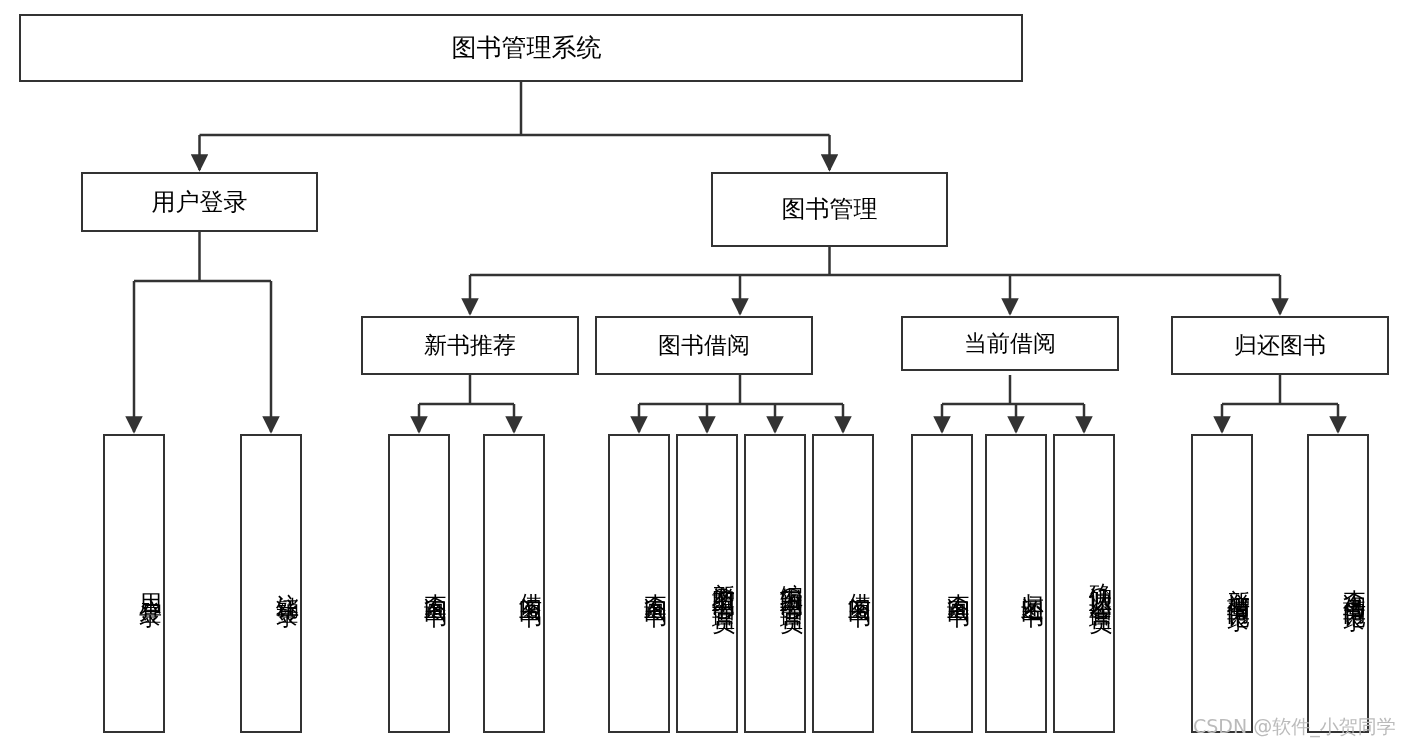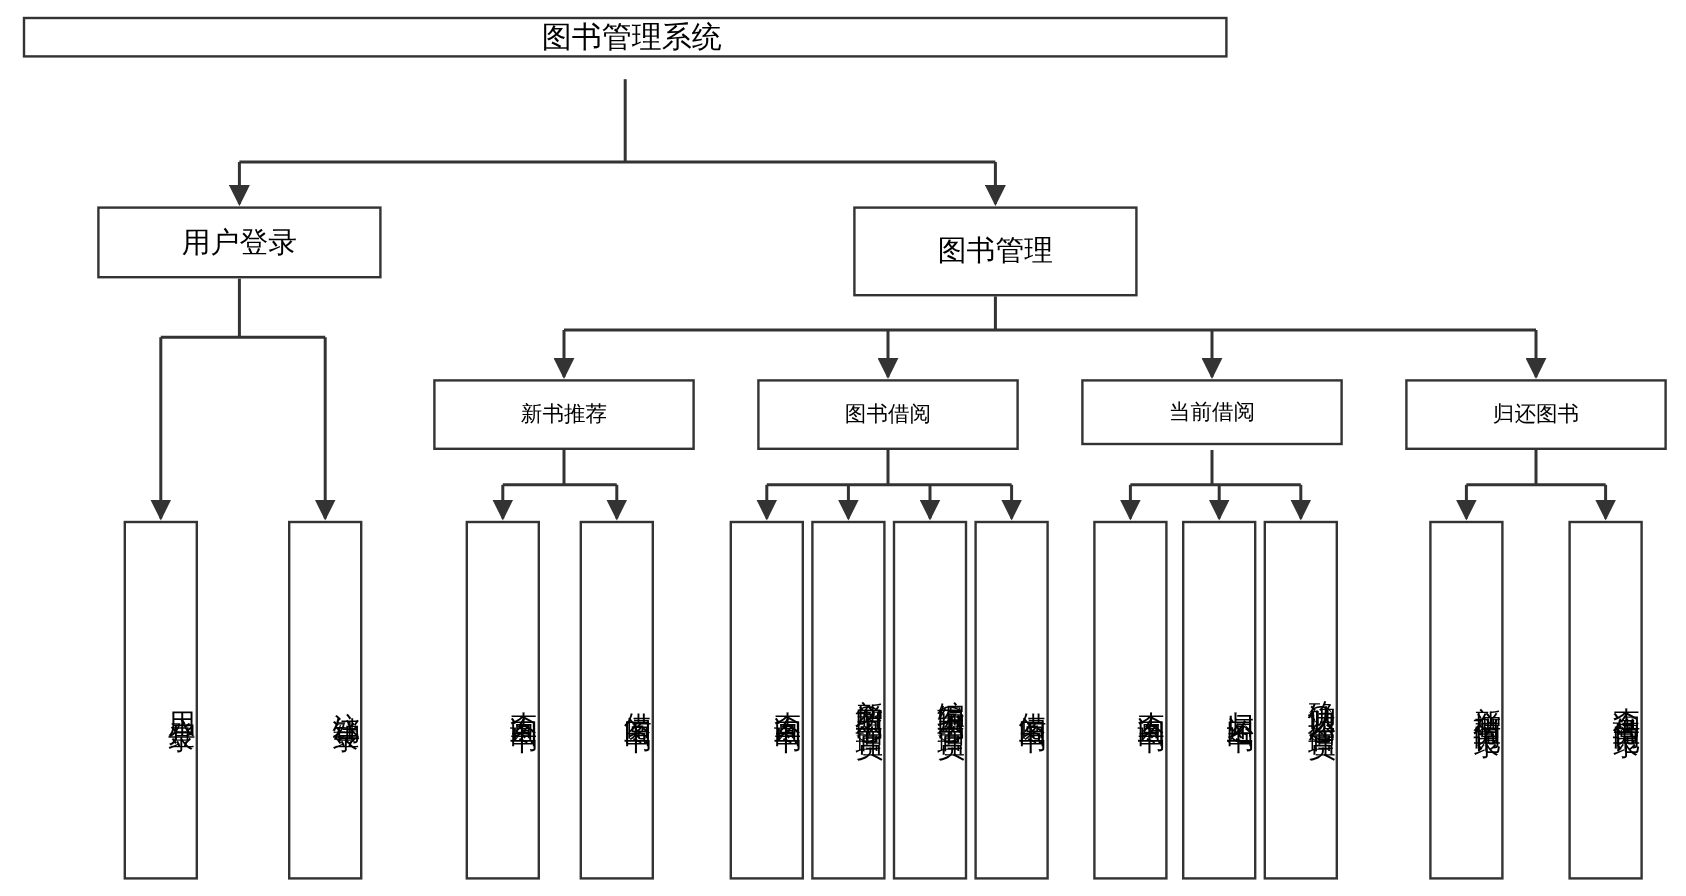--- a/index.html
+++ b/index.html
@@ -47,21 +47,21 @@
     text-orientation: upright;
     letter-spacing: 0.18em;
     line-height: 1.1;
     padding-top: 8px;
     padding-bottom: 8px;
     align-items: flex-start;
     justify-content: center;
   }
   .node-root   { font-size: 25px; }
   .node-l2     { font-size: 24px; }
-  .node-l3     { font-size: 18px; }
+  .node-l3     { font-size: 23px; }
   .node-leaf   { font-size: 23px; }
   .watermark {
     position: absolute;
     color: #bbbbbb;
     font-size: 19px;
     white-space: nowrap;
     z-index: 5;
     font-family: "DejaVu Sans", "Liberation Sans", sans-serif;
   }
 </style>
@@ -107,35 +107,36 @@
         <line x1="1016" y1="404" x2="1016" y2="432" stroke="#333333" stroke-width="2.5" marker-end="url(#arrow)"></line>
         <line x1="1084" y1="404" x2="1084" y2="432" stroke="#333333" stroke-width="2.5" marker-end="url(#arrow)"></line>
         <line x1="1280" y1="375" x2="1280" y2="404" stroke="#333333" stroke-width="2.5"></line>
         <line x1="1222" y1="404" x2="1338" y2="404" stroke="#333333" stroke-width="2.5"></line>
         <line x1="1222" y1="404" x2="1222" y2="432" stroke="#333333" stroke-width="2.5" marker-end="url(#arrow)"></line>
         <line x1="1338" y1="404" x2="1338" y2="432" stroke="#333333" stroke-width="2.5" marker-end="url(#arrow)"></line>
       </g>
   </svg>
 
   <div id="nodes">
-      <div class="node horiz node-root" style="left: 19px; top: 14px; width: 1004px; height: 34px; border-color: rgb(51, 51, 51); background: rgb(255, 255, 255); padding-left: 11px;">图书管理系统</div>
+      <div class="node horiz node-root" style="left: 19px; top: 14px; width: 1004px; height: 68px; border-color: rgb(51, 51, 51); background: rgb(255, 255, 255); padding-left: 11px;">图书管理系统</div>
       <div class="node horiz node-l2" style="left: 81px; top: 172px; width: 237px; height: 60px; border-color: rgb(51, 51, 51); background: rgb(255, 255, 255);">用户登录</div>
       <div class="node horiz node-l2" style="left: 711px; top: 172px; width: 237px; height: 75px; border-color: rgb(51, 51, 51); background: rgb(255, 255, 255);">图书管理</div>
       <div class="node horiz node-l3" style="left: 361px; top: 316px; width: 218px; height: 59px; border-color: rgb(51, 51, 51); background: rgb(255, 255, 255);">新书推荐</div>
-      <div class="node horiz node-l3" style="left: 631px; top: 316px; width: 218px; height: 59px; border-color: rgb(51, 51, 51); background: rgb(255, 255, 255);">图书借阅</div>
+      <div class="node horiz node-l3" style="left: 595px; top: 316px; width: 218px; height: 59px; border-color: rgb(51, 51, 51); background: rgb(255, 255, 255);">图书借阅</div>
       <div class="node horiz node-l3" style="left: 901px; top: 316px; width: 218px; height: 55px; border-color: rgb(51, 51, 51); background: rgb(255, 255, 255);">当前借阅</div>
       <div class="node horiz node-l3" style="left: 1171px; top: 316px; width: 218px; height: 59px; border-color: rgb(51, 51, 51); background: rgb(255, 255, 255);">归还图书</div>
       <div class="node vert node-leaf" style="left: 103px; top: 434px; width: 62px; height: 299px; border-color: rgb(51, 51, 51); background: rgb(255, 255, 255);">用户登录</div>
       <div class="node vert node-leaf" style="left: 240px; top: 434px; width: 62px; height: 299px; border-color: rgb(51, 51, 51); background: rgb(255, 255, 255);">注销登录</div>
       <div class="node vert node-leaf" style="left: 388px; top: 434px; width: 62px; height: 299px; border-color: rgb(51, 51, 51); background: rgb(255, 255, 255);">查询图书</div>
       <div class="node vert node-leaf" style="left: 483px; top: 434px; width: 62px; height: 299px; border-color: rgb(51, 51, 51); background: rgb(255, 255, 255);">借阅图书</div>
       <div class="node vert node-leaf" style="left: 608px; top: 434px; width: 62px; height: 299px; border-color: rgb(51, 51, 51); background: rgb(255, 255, 255);">查询图书</div>
       <div class="node vert node-leaf" style="left: 676px; top: 434px; width: 62px; height: 299px; border-color: rgb(51, 51, 51); background: rgb(255, 255, 255);">新增图书（管理员）</div>
       <div class="node vert node-leaf" style="left: 744px; top: 434px; width: 62px; height: 299px; border-color: rgb(51, 51, 51); background: rgb(255, 255, 255);">编辑图书（管理员）</div>
       <div class="node vert node-leaf" style="left: 812px; top: 434px; width: 62px; height: 299px; border-color: rgb(51, 51, 51); background: rgb(255, 255, 255);">借阅图书</div>
       <div class="node vert node-leaf" style="left: 911px; top: 434px; width: 62px; height: 299px; border-color: rgb(51, 51, 51); background: rgb(255, 255, 255);">查询图书</div>
       <div class="node vert node-leaf" style="left: 985px; top: 434px; width: 62px; height: 299px; border-color: rgb(51, 51, 51); background: rgb(255, 255, 255);">归还图书</div>
       <div class="node vert node-leaf" style="left: 1053px; top: 434px; width: 62px; height: 299px; border-color: rgb(51, 51, 51); background: rgb(255, 255, 255);">确认归还（管理员）</div>
       <div class="node vert node-leaf" style="left: 1191px; top: 434px; width: 62px; height: 299px; border-color: rgb(51, 51, 51); background: rgb(255, 255, 255);">新增借阅记录</div>
       <div class="node vert node-leaf" style="left: 1307px; top: 434px; width: 62px; height: 299px; border-color: rgb(51, 51, 51); background: rgb(255, 255, 255);">查询借阅记录</div>
     </div>
 
+  <div class="watermark" style="left:1193px; top:714px;">CSDN @软件_小贺同学</div>
 </div>
 
 </body></html>

